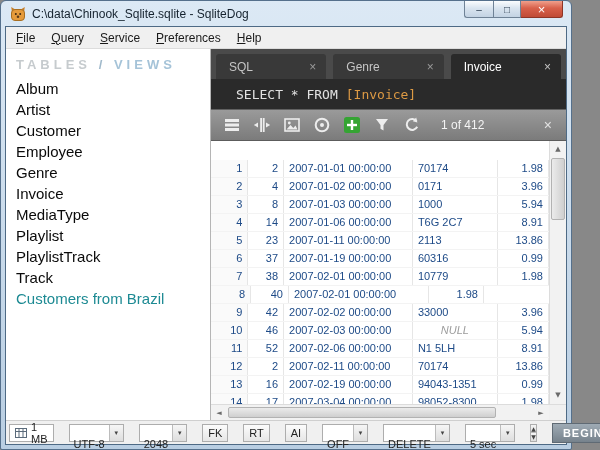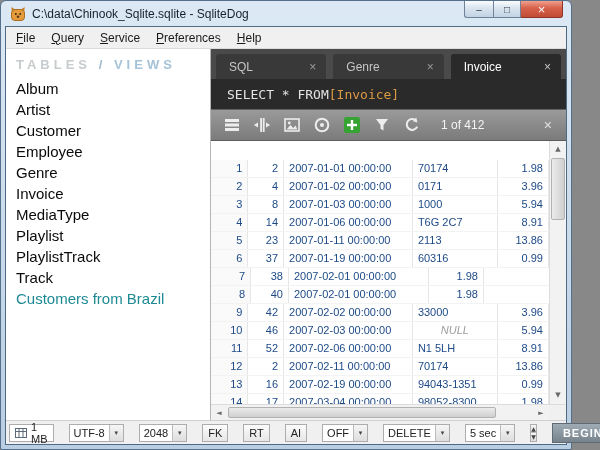--- a/index.html
+++ b/index.html
@@ -31,21 +31,21 @@
   .sidebar-item.view { color:#1d8a93; }
 
   .main { flex:1; min-width:0; display:flex; flex-direction:column; background:#4a4a4a; }
 
   .tabbar { height:30px; flex:0 0 30px; display:flex; align-items:flex-end; gap:7px; padding:0 5px; }
   .tab { width:116px; height:25px; background:#393939; border-radius:3px 3px 0 0; display:flex; align-items:center; justify-content:space-between; padding:0 10px 0 13px; font-size:12px; color:#c6c6c6; cursor:default; }
   .tab.active { background:#2a2a2a; color:#fff; }
   .tab-close { color:#9a9a9a; font-size:12px; }
   .tab.active .tab-close { color:#c4c4c4; }
 
-  .editor { height:30px; flex:0 0 30px; background:#2a2a2a; display:flex; align-items:center; padding-left:16px; font-family:"DejaVu Sans Mono", monospace; font-size:13px; color:#e2e2e2; }
+  .editor { height:30px; flex:0 0 30px; background:#2a2a2a; display:flex; align-items:center; gap:8px; padding-left:25px; font-family:"DejaVu Sans Mono", monospace; font-size:13px; color:#e2e2e2; }
   .sql-object { color:#dd9a44; }
 
   .toolbar { height:32px; flex:0 0 32px; background:linear-gradient(#9a9a9a,#7b7b7b); border-top:1px solid #616161; border-bottom:1px solid #5c5c5c; display:flex; align-items:center; padding:0 8px; gap:4px; }
   .tool-btn { width:26px; height:24px; display:flex; align-items:center; justify-content:center; border-radius:2px; }
   .tool-btn span { display:flex; }
   .counter { margin-left:12px; font-size:12px; color:#f4f4f4; white-space:nowrap; }
   .result-close { margin-left:auto; color:#e3e3e3; font-size:14px; padding:0 6px; }
 
   .grid { flex:1; min-height:0; position:relative; background:#fff; }
   .grid-header { position:absolute; top:0; left:0; right:17px; height:19px; display:flex; background:linear-gradient(#fafafa,#ebebeb); border-bottom:1px solid #c9c9c9; z-index:1; }
@@ -69,21 +69,21 @@
   .vthumb { position:absolute; top:17px; left:1px; width:14px; height:62px; background:linear-gradient(90deg,#ebebeb,#cfcfcf); border:1px solid #b2b2b2; border-radius:2px; }
   .hscroll { position:absolute; left:0; right:17px; bottom:0; height:16px; background:#f2f2f2; border-top:1px solid #dcdcdc; z-index:4; }
   .hscroll .sarrow { position:absolute; top:0; bottom:0; width:16px; display:flex; align-items:center; justify-content:center; font-size:7px; color:#6a6a6a; }
   .hscroll .sarrow.left { left:0; } .hscroll .sarrow.right { right:0; }
   .hthumb { position:absolute; left:17px; top:2px; height:11px; width:268px; background:linear-gradient(#ebebeb,#cfcfcf); border:1px solid #b2b2b2; border-radius:2px; }
   .scorner { position:absolute; right:0; bottom:0; width:17px; height:16px; background:#f0f0f0; border-top:1px solid #dcdcdc; z-index:5; }
 
   .statusbar { height:24px; flex:0 0 24px; background:#f0f0f0; border-top:1px solid #cfcfcf; display:flex; align-items:center; gap:15px; padding:0 3px; font-size:11px; color:#222; }
   .sb-seg { height:18px; border:1px solid #adadad; background:#fff; display:flex; align-items:center; padding:0 5px; gap:4px; }
   .sb-combo { height:18px; border:1px solid #adadad; background:#fff; display:flex; align-items:stretch; }
-  .sb-combo .val { padding:2px 4px 0 4px; white-space:nowrap; }
+  .sb-combo .val { padding:13px 4px 0 4px; white-space:nowrap; }
   .sb-combo .drop { width:14px; border-left:1px solid #bcbcbc; background:linear-gradient(#f6f6f6,#dedede); display:flex; align-items:center; justify-content:center; font-size:7px; color:#444; }
   .sb-btn { height:18px; border:1px solid #adadad; background:linear-gradient(#fcfcfc,#e6e6e6); display:flex; align-items:center; padding:0 5px; }
   .spinner { width:14px; height:18px; border:1px solid #adadad; display:flex; flex-direction:column; }
   .spinner .sp { flex:1; background:linear-gradient(#f6f6f6,#dedede); font-size:6px; color:#444; display:flex; align-items:center; justify-content:center; }
   .spinner .sp.up { border-bottom:1px solid #bcbcbc; }
   .begin { margin-left:auto; height:20px; min-width:62px; background:linear-gradient(#9fabb5,#76828c); border:1px solid #5f6a74; color:#fff; font-size:11px; font-weight:bold; display:flex; align-items:center; justify-content:center; letter-spacing:1px; }
 </style>
 </head>
 <body>
 
@@ -271,20 +271,21 @@
                 <div class="gcell c0">6</div>
                 <div class="gcell c1">37</div>
                 <div class="gcell c2">2007-01-19 00:00:00</div>
                 <div class="gcell c3">60316</div>
                 <div class="gcell c4">0.99</div>
               </div>
               <div class="grow">
                 <div class="gcell c0">7</div>
                 <div class="gcell c1">38</div>
                 <div class="gcell c2">2007-02-01 00:00:00</div>
+                <div class="gcell c3">10779</div>
                 <div class="gcell c4">1.98</div>
               </div>
               <div class="grow">
                 <div class="gcell c0">8</div>
                 <div class="gcell c1">40</div>
                 <div class="gcell c2">2007-02-01 00:00:00</div>
                 <div class="gcell c4">1.98</div>
               </div>
               <div class="grow">
                 <div class="gcell c0">9</div>

